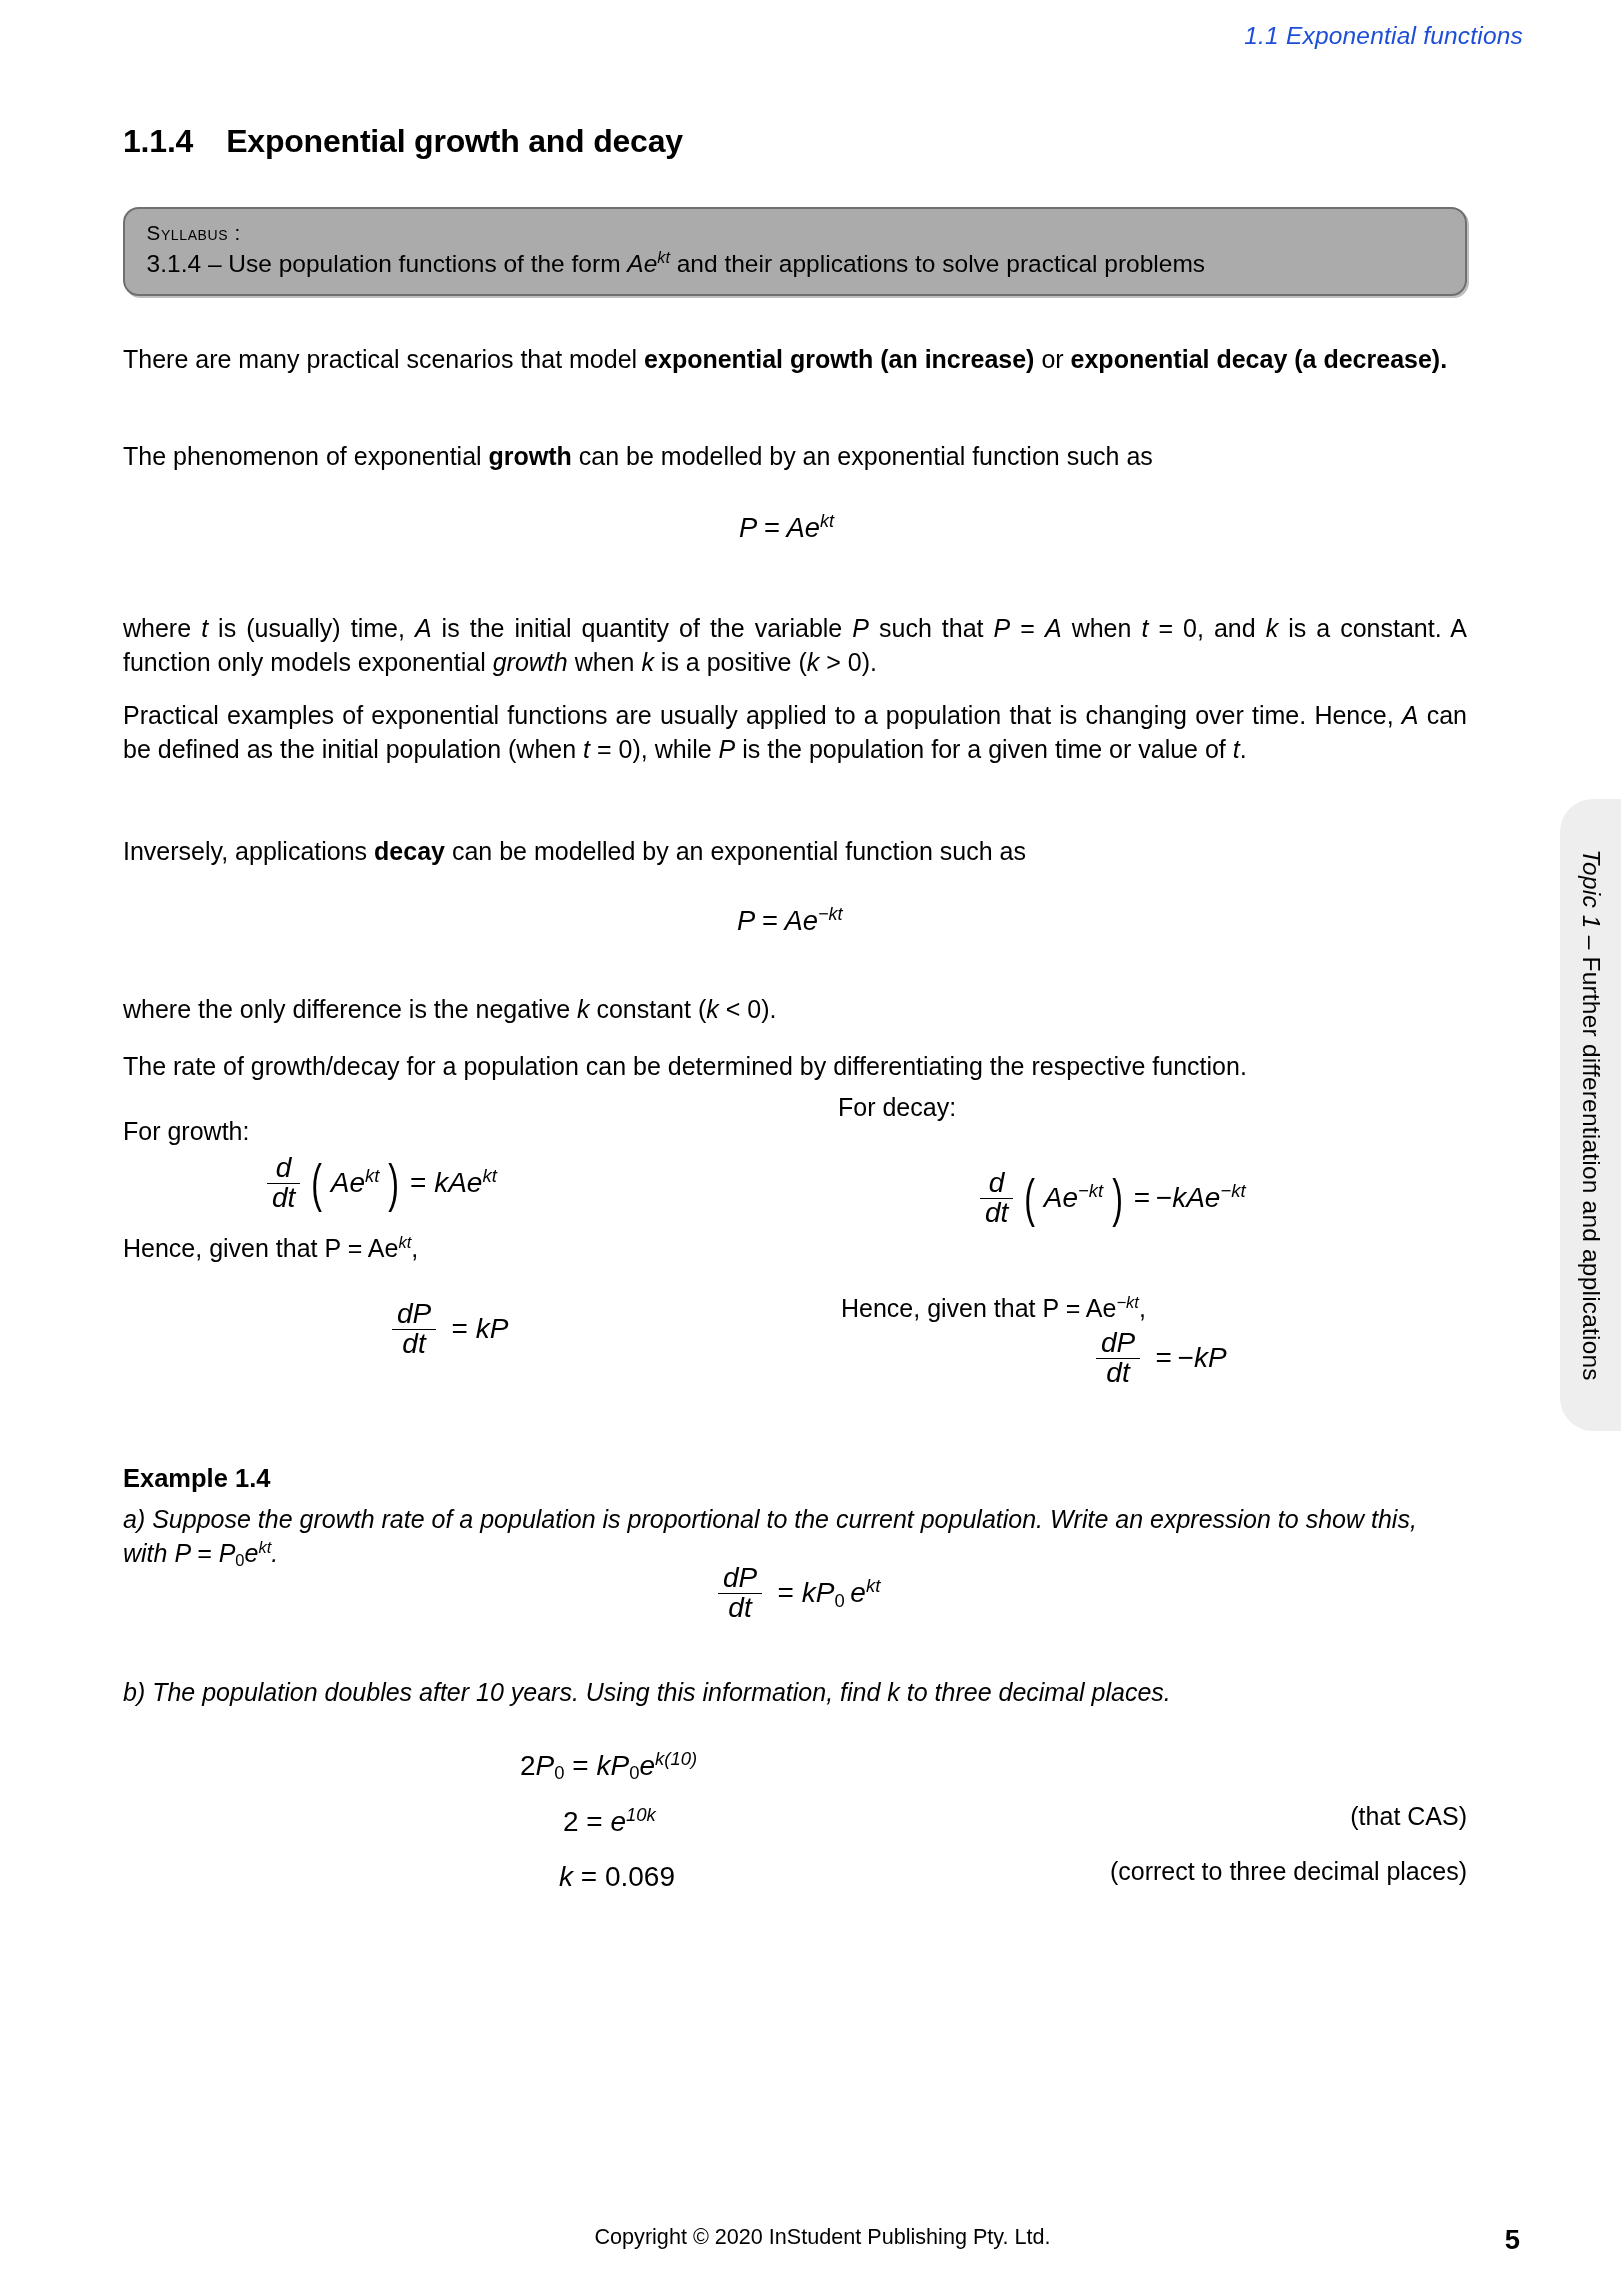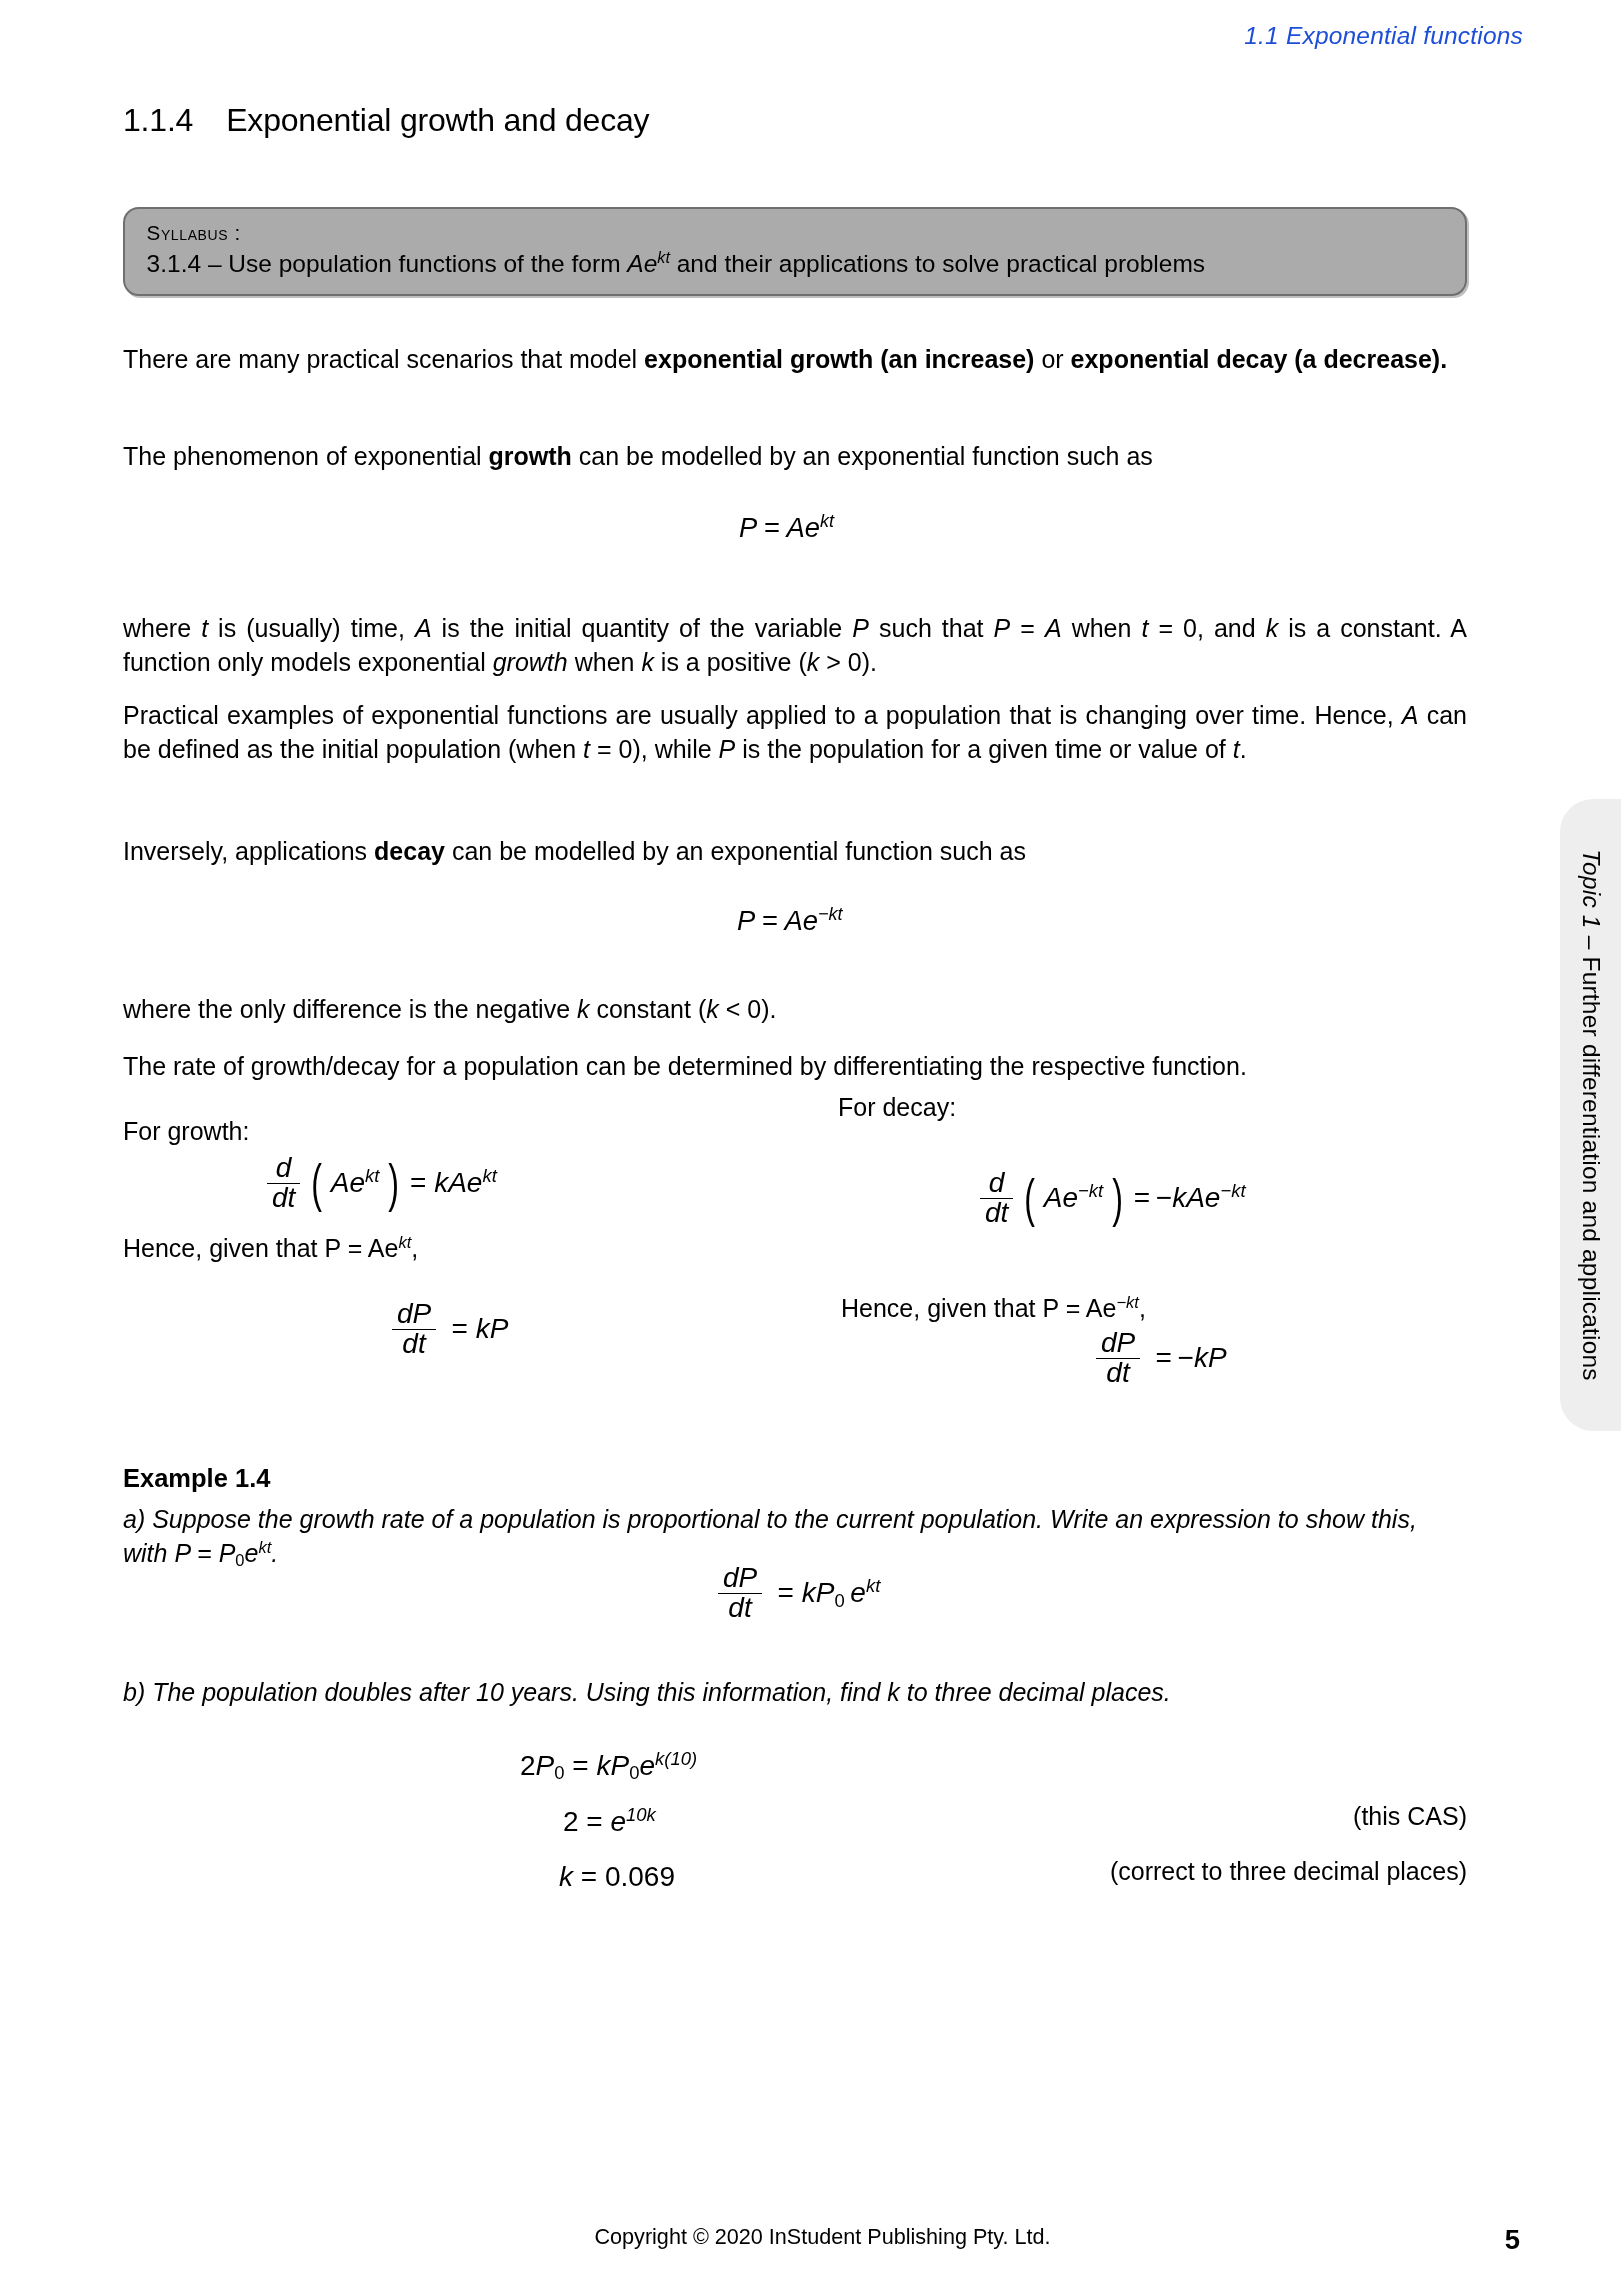--- a/index.html
+++ b/index.html
@@ -29,23 +29,23 @@
     font-style: italic;
     font-size: 24.5px;
     letter-spacing: 0.2px;
     color: #1d4ed8;
   }
 
   
   .section-heading {
     position: absolute;
     left: 123px;
-    top: 102px;
+    top: 123px;
     font-size: 32px;
-    font-weight: normal;
+    font-weight: bold;
     letter-spacing: -0.2px;
     white-space: nowrap;
   }
   .section-heading .num { margin-right: 33px; }
 
   
   .syllabus-box {
     position: absolute;
     left: 123px;
     top: 207px;
@@ -308,21 +308,21 @@
   </div>
 
   <div class="math" style="left:563px; top:1800px; font-size:28px;">
     <span class="num">2</span> <span class="op">=</span> e<sup class="exp">10k</sup>
   </div>
 
   <div class="math" style="left:559px; top:1855px; font-size:28px;">
     k <span class="op">=</span> <span class="num">0.069</span>
   </div>
 
-  <div class="right-note" style="top:1802px;">(this CAS)</div>
+  <div class="right-note" style="top:1802px;">(that CAS)</div>
   <div class="right-note" style="top:1857px;">(correct to three decimal places)</div>
 
   <div class="side-tab">
     <div class="side-tab-text">
       <span class="topic">Topic 1 – </span><span>Further differentiation and applications</span>
     </div>
   </div>
 
   <div class="footer-copyright">Copyright © 2020 InStudent Publishing Pty. Ltd.</div>
   <div class="footer-pagenum">5</div>

